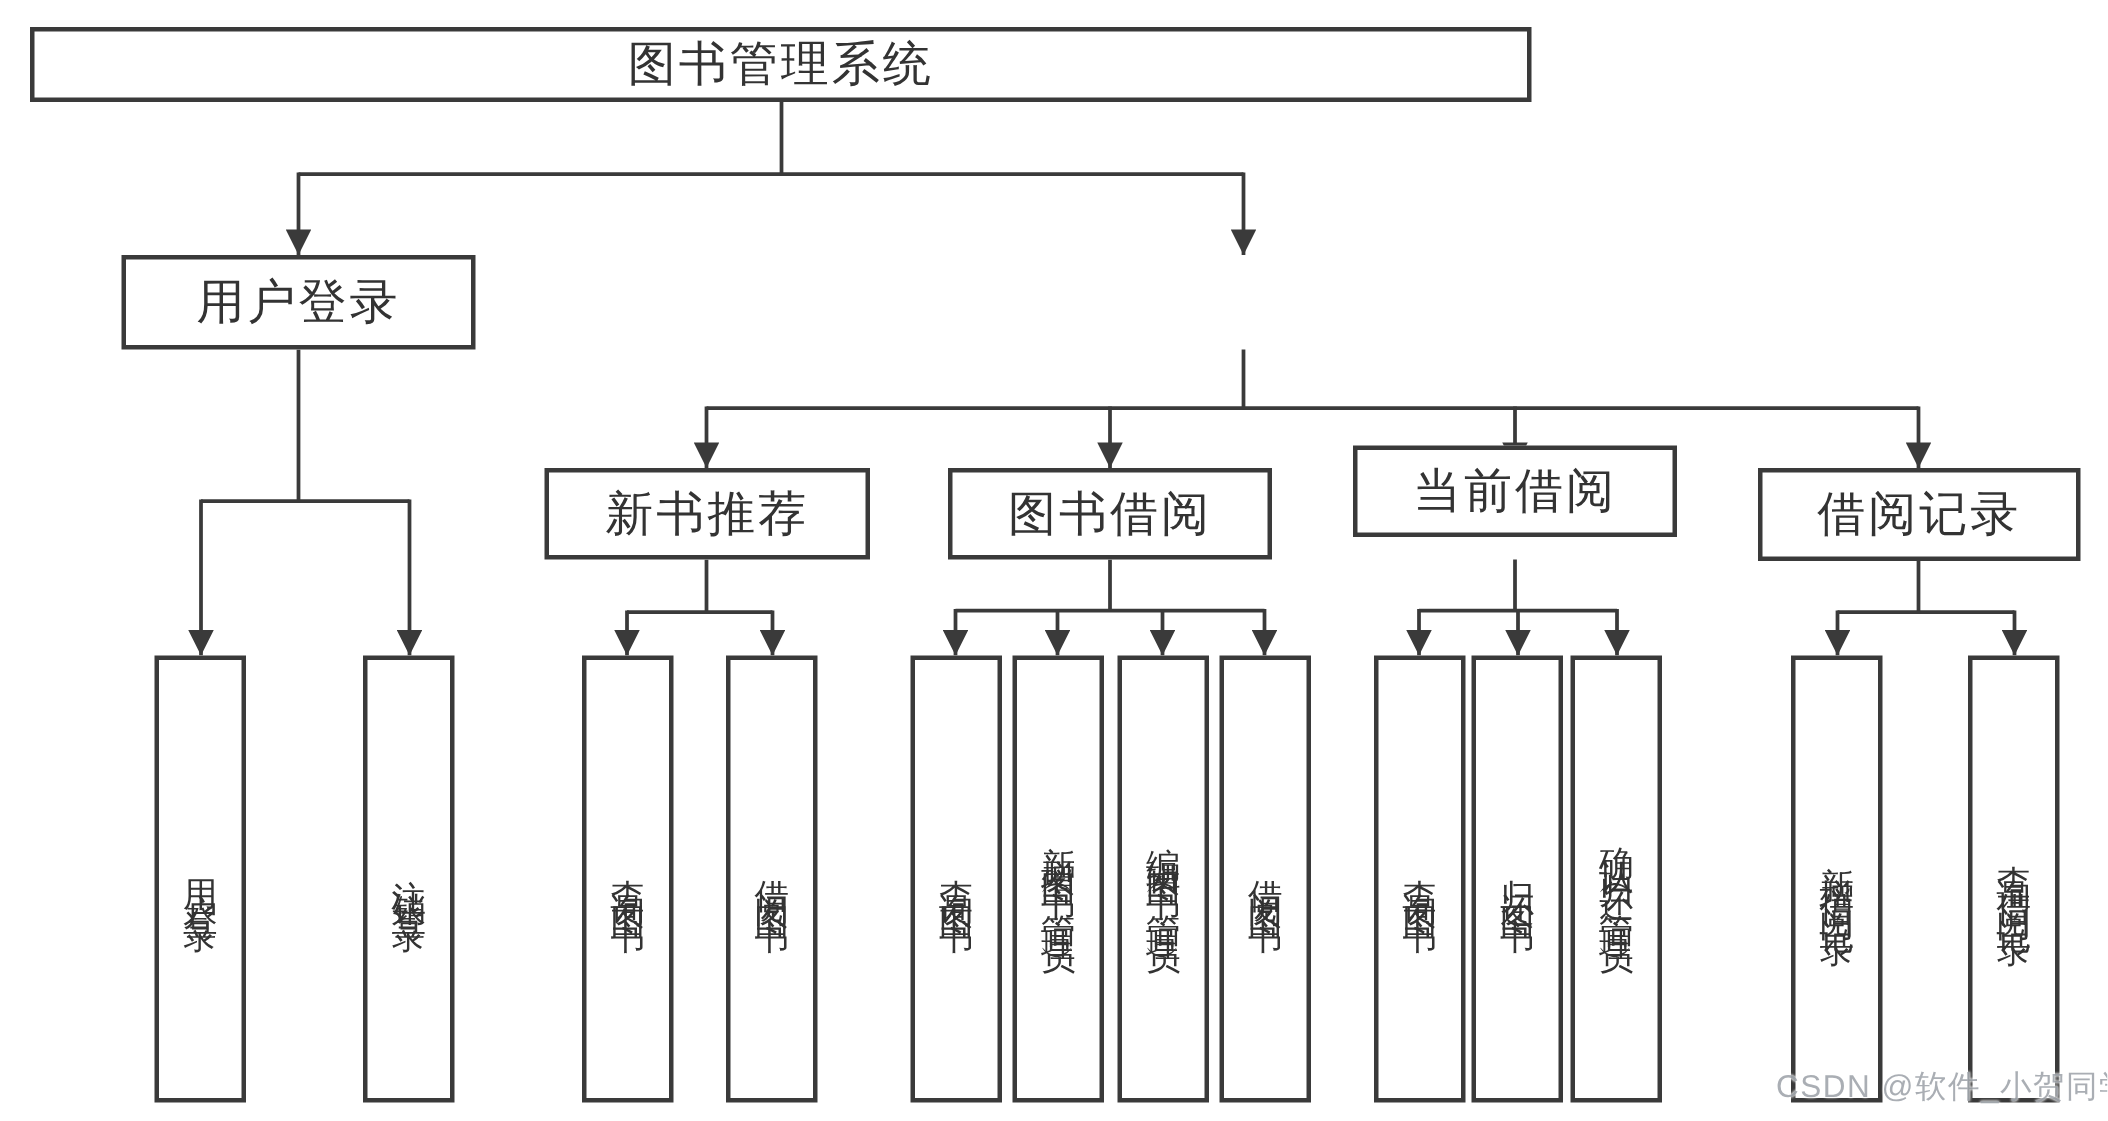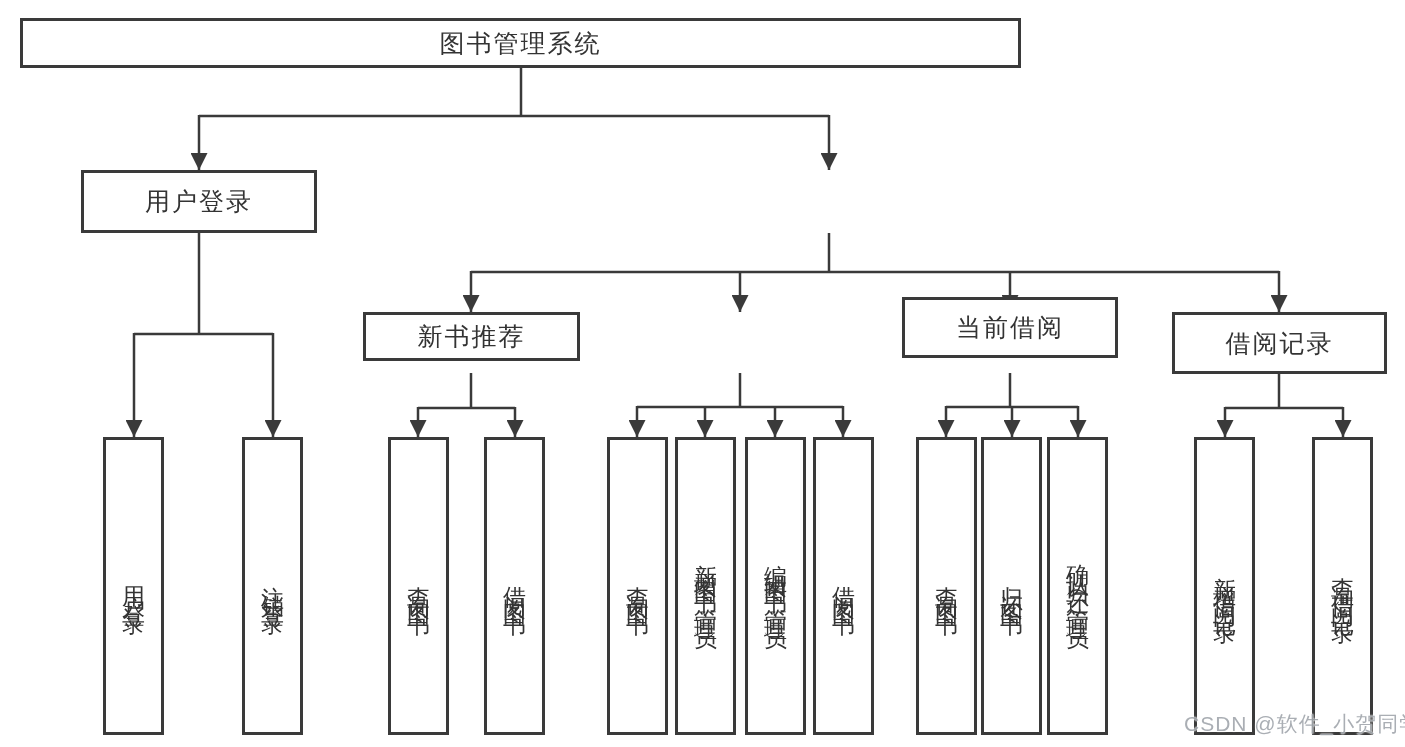--- a/index.html
+++ b/index.html
@@ -16,21 +16,21 @@
   }
   svg.wires{position:absolute;left:0;top:0;width:1405px;height:747px;}
   svg.wires line{stroke:var(--line);stroke-width:2.5;}
   svg.wires .arrowhead{fill:var(--line);}
   .box{
     position:absolute;box-sizing:border-box;
     border:3px solid var(--line);background:#fff;
     display:flex;align-items:center;justify-content:center;
     color:var(--text);
   }
-  .h-label{font-size:25px;letter-spacing:2px;white-space:nowrap;}
+  .h-label{font-size:32px;letter-spacing:2px;white-space:nowrap;}
   .leaf .v-label{
     writing-mode:vertical-rl;text-orientation:mixed;
     font-size:23px;letter-spacing:9px;line-height:1;
     white-space:nowrap;
   }
   .watermark{
     position:absolute;left:1184px;top:710px;z-index:5;
     font-size:21px;letter-spacing:1px;color:var(--watermark);
     opacity:.92;white-space:nowrap;
     text-shadow:0 0 2px #fff,0 0 2px #fff;
@@ -90,22 +90,25 @@
   </svg>
 
   <div class="box" style="left:20px;top:18px;width:1001px;height:50px;">
     <span class="h-label">图书管理系统</span>
   </div>
 
   <div class="box" style="left:81px;top:170px;width:236px;height:63px;">
     <span class="h-label">用户登录</span>
   </div>
 
-  <div class="box" style="left:363px;top:312px;width:217px;height:49px;">
+  <div class="box" style="left:363px;top:312px;width:217px;height:61px;">
     <span class="h-label">新书推荐</span>
+  </div>
+  <div class="box" style="left:632px;top:312px;width:216px;height:61px;">
+    <span class="h-label">图书借阅</span>
   </div>
   <div class="box" style="left:902px;top:297px;width:216px;height:61px;">
     <span class="h-label">当前借阅</span>
   </div>
   <div class="box" style="left:1172px;top:312px;width:215px;height:62px;">
     <span class="h-label">借阅记录</span>
   </div>
 
   <div class="box leaf" style="left:103px;top:437px;width:61px;height:298px;">
     <span class="v-label">用户登录</span>

